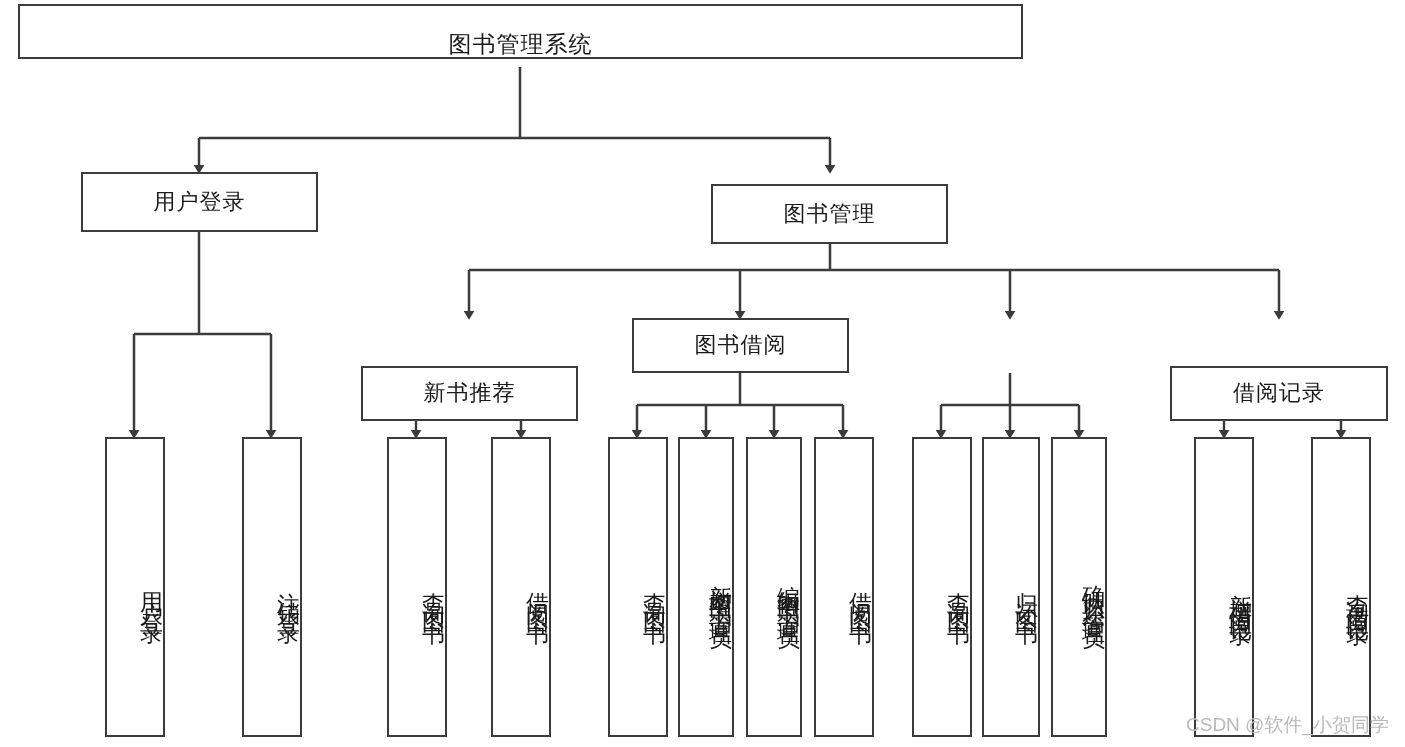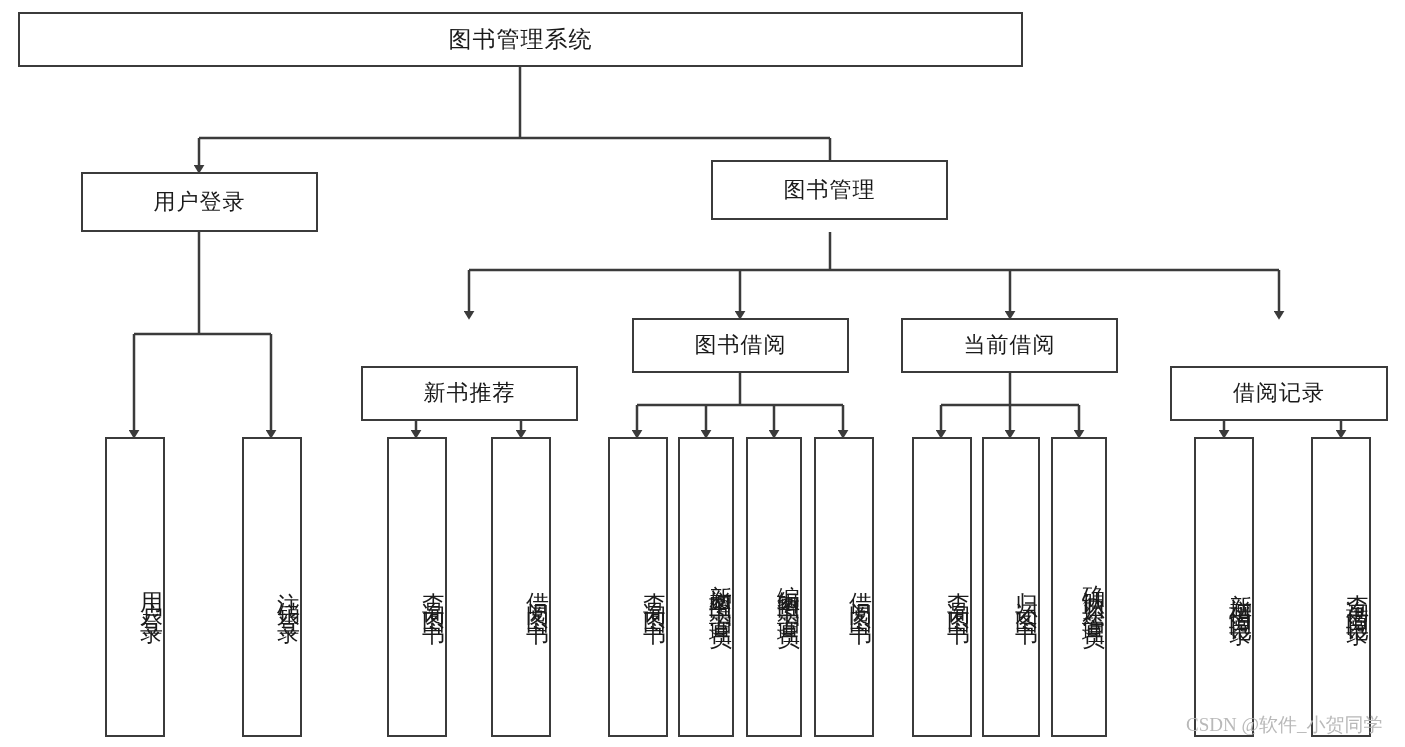--- a/index.html
+++ b/index.html
@@ -59,21 +59,21 @@
     letter-spacing: 10px;
   }
   .watermark {
     position: absolute;
     left: 1186px;
     top: 712px;
     font-size: 19px;
     color: #b9b9b9;
     white-space: nowrap;
     z-index: 5;
-    font-family: Liberation Serif, serif;
+    font-family: Liberation Sans, sans-serif;
   }
 </style>
 </head>
 <body>
 
 <div id="canvas">
 
   <svg id="svg-layer" viewBox="0 0 1405 747" xmlns="http://www.w3.org/2000/svg">
     <defs>
       <marker id="arrow" markerWidth="9" markerHeight="11" refX="1.2" refY="5.5" orient="auto" markerUnits="userSpaceOnUse">
@@ -119,39 +119,36 @@
       <path d="M1010,405 L1010,431" marker-end="url(#arrow)"></path>
       <path d="M1079,405 L1079,431" marker-end="url(#arrow)"></path>
 
       <path d="M1279,373 L1279,405"></path>
       <path d="M1224,405 L1341,405"></path>
       <path d="M1224,405 L1224,431" marker-end="url(#arrow)"></path>
       <path d="M1341,405 L1341,431" marker-end="url(#arrow)"></path>
     </g>
   </svg>
 
-  <div class="node node-h node-root" style="left:18px; top:12px; width:1005px; height:55px;">
+  <div class="node node-h node-root" style="left:18px; top:4px; width:1005px; height:55px;align-items:flex-end;">
     <span>图书管理系统</span>
   </div>
 
   <div class="node node-h" style="left:81px; top:172px; width:237px; height:60px;">
     <span>用户登录</span>
   </div>
-  <div class="node node-h" style="left:711px; top:160px; width:237px; height:60px;">
+  <div class="node node-h" style="left:711px; top:184px; width:237px; height:60px;">
     <span>图书管理</span>
   </div>
 
   <div class="node node-h" style="left:361px; top:318px; width:217px; height:55px;margin-top:48px;">
     <span>新书推荐</span>
   </div>
   <div class="node node-h" style="left:632px; top:318px; width:217px; height:55px;">
     <span>图书借阅</span>
-  </div>
-  <div class="node node-h" style="left:901px; top:318px; width:217px; height:55px;">
-    <span>当前借阅</span>
   </div>
   <div class="node node-h" style="left:1170px; top:318px; width:218px; height:55px;margin-top:48px;">
     <span>借阅记录</span>
   </div>
 
   <div class="node node-v leaf-short" style="left:105px; top:437px; width:60px; height:300px;">
     <span>用户登录</span>
   </div>
   <div class="node node-v leaf-short" style="left:242px; top:437px; width:60px; height:300px;">
     <span>注销登录</span>

